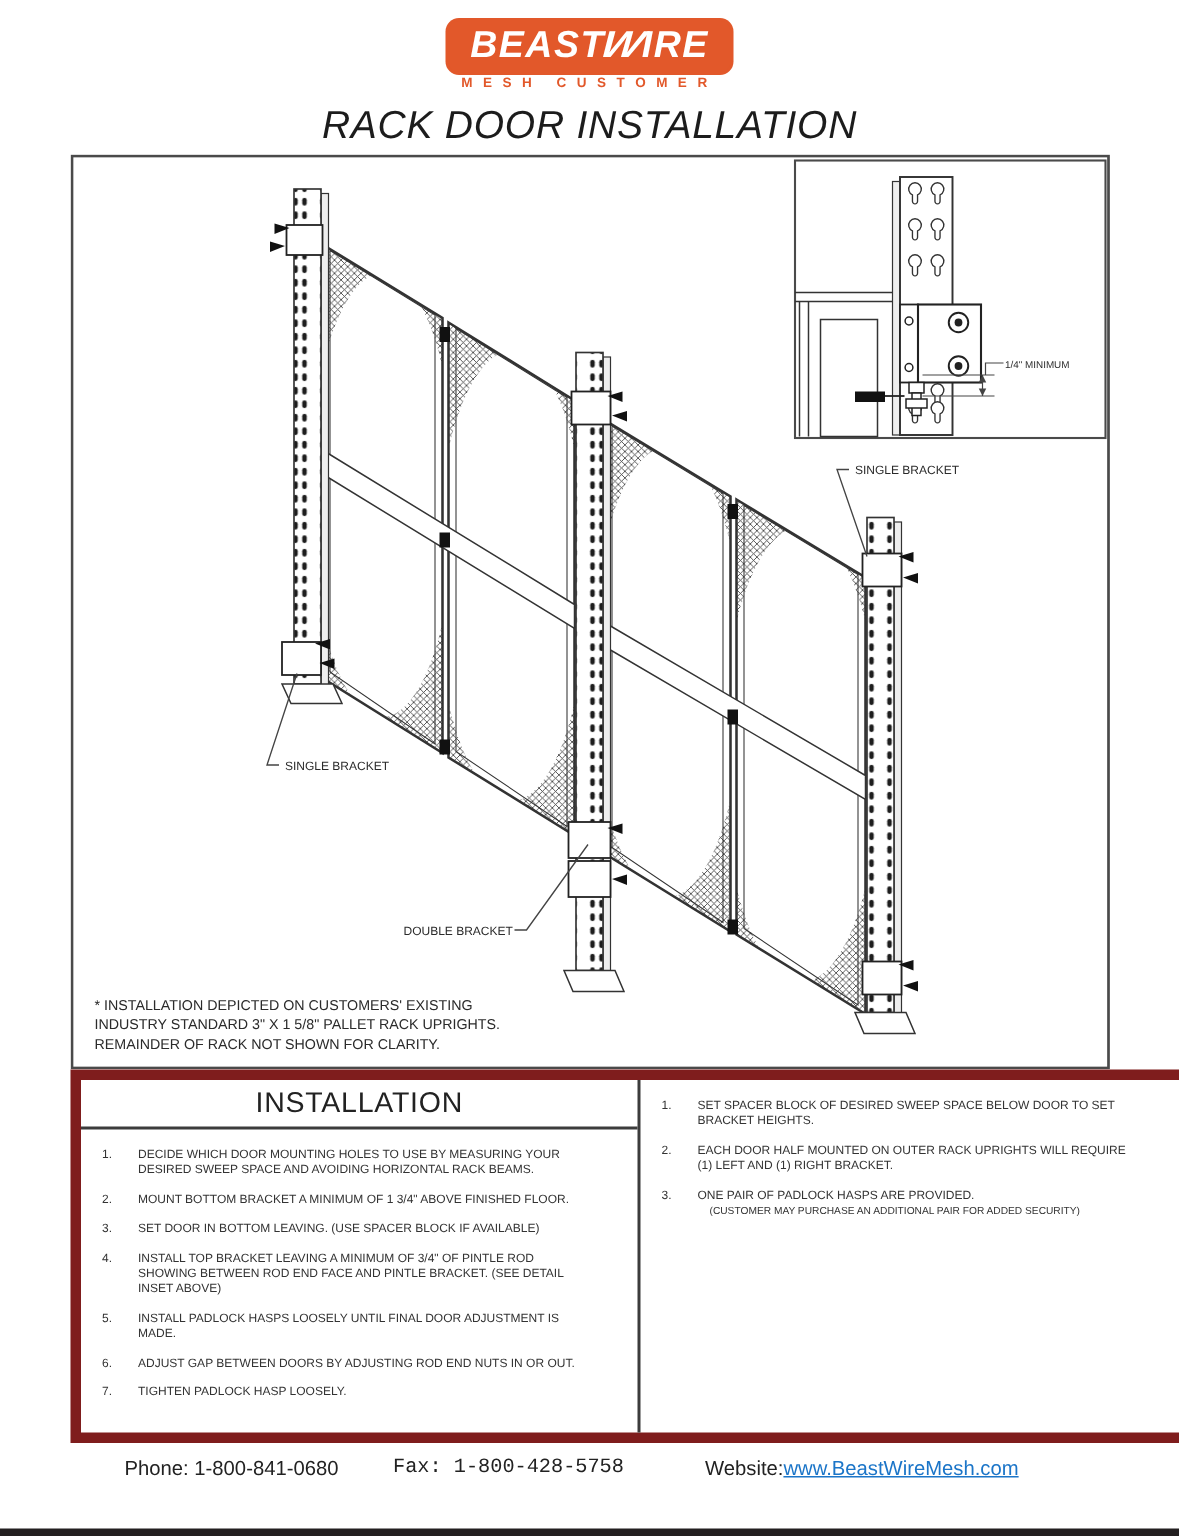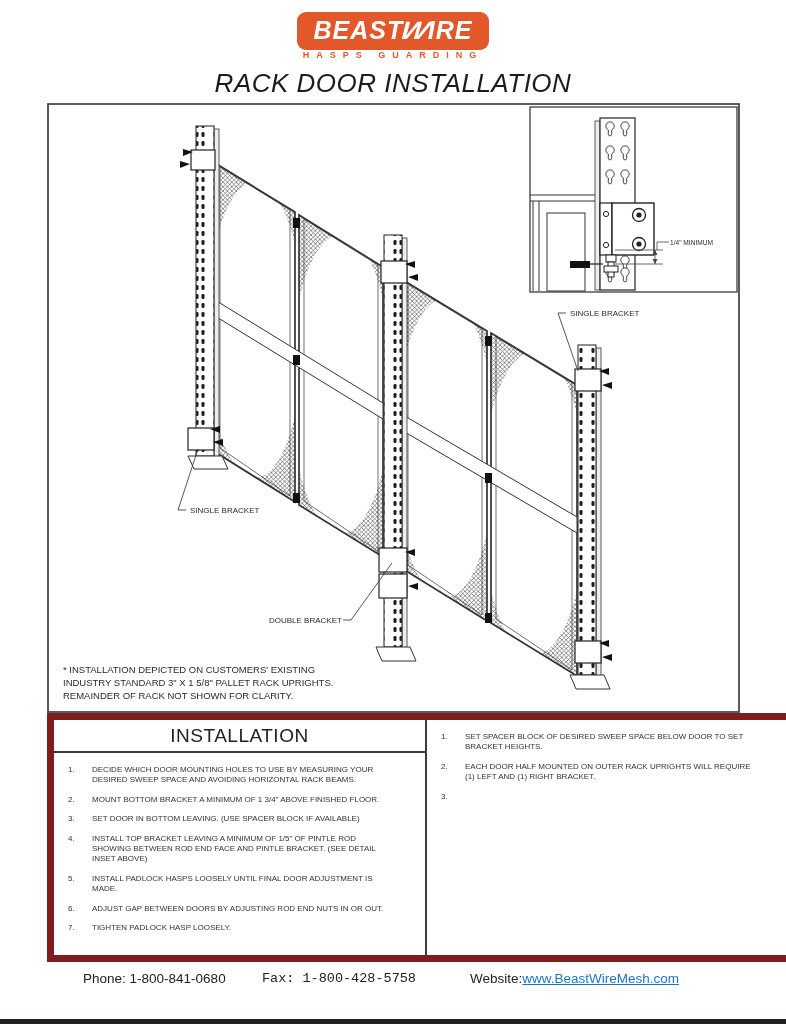--- a/index.html
+++ b/index.html
@@ -41,21 +41,21 @@
   .f-link { color:#1B75C8; font-weight:normal; text-decoration:underline; }
   .bottom-bar { position:absolute; bottom:0; left:0; width:786px; height:5px; background:#231F20; }
 </style>
 </head>
 <body>
 
 <div class="page">
 
   <div class="logo-wrap">
     <div class="logo-flame"><span>BEAST</span><span class="w">W</span><span>IRE</span></div>
-    <div class="logo-tag">HASPS GUARDING</div>
+    <div class="logo-tag">MESH CUSTOMER</div>
   </div>
 
   <div class="title">RACK DOOR INSTALLATION</div>
 
   <svg id="drawing" width="693" height="610" viewBox="0 0 693 610">
     <defs>
       <pattern id="mesh" width="4.4" height="4.4" patternUnits="userSpaceOnUse">
         <path d="M0,0 L4.4,4.4 M4.4,0 L0,4.4" stroke="#3a3a3a" stroke-width="0.55" fill="none"></path>
       </pattern>
       <pattern id="holes" width="18" height="9" patternUnits="userSpaceOnUse">
@@ -250,21 +250,21 @@
         <div class="step">
             <span class="step-num">2.</span>
             <span class="step-text">MOUNT BOTTOM BRACKET A MINIMUM OF 1 3/4" ABOVE FINISHED FLOOR.</span>
           </div>
         <div class="step">
             <span class="step-num">3.</span>
             <span class="step-text">SET DOOR IN BOTTOM LEAVING. (USE SPACER BLOCK IF AVAILABLE)</span>
           </div>
         <div class="step">
             <span class="step-num">4.</span>
-            <span class="step-text">INSTALL TOP BRACKET LEAVING A MINIMUM OF 1/5" OF PINTLE ROD SHOWING BETWEEN ROD END FACE AND PINTLE BRACKET. (SEE DETAIL INSET ABOVE)</span>
+            <span class="step-text">INSTALL TOP BRACKET LEAVING A MINIMUM OF 3/4" OF PINTLE ROD SHOWING BETWEEN ROD END FACE AND PINTLE BRACKET. (SEE DETAIL INSET ABOVE)</span>
           </div>
         <div class="step">
             <span class="step-num">5.</span>
             <span class="step-text">INSTALL PADLOCK HASPS LOOSELY UNTIL FINAL DOOR ADJUSTMENT IS MADE.</span>
           </div>
         <div class="step">
             <span class="step-num">6.</span>
             <span class="step-text">ADJUST GAP BETWEEN DOORS BY ADJUSTING ROD END NUTS IN OR OUT.</span>
           </div>
         <div class="step">
@@ -278,20 +278,21 @@
         <div class="step">
             <span class="step-num">1.</span>
             <span class="step-text">SET SPACER BLOCK OF DESIRED SWEEP SPACE BELOW DOOR TO SET BRACKET HEIGHTS.</span>
           </div>
         <div class="step">
             <span class="step-num">2.</span>
             <span class="step-text">EACH DOOR HALF MOUNTED ON OUTER RACK UPRIGHTS WILL REQUIRE    (1) LEFT AND (1) RIGHT BRACKET.</span>
           </div>
         <div class="step">
             <span class="step-num">3.</span>
+            <span class="step-text"><span>ONE PAIR OF PADLOCK HASPS ARE PROVIDED.</span><br><span class="step-sub">(CUSTOMER MAY PURCHASE AN ADDITIONAL PAIR FOR ADDED SECURITY)</span></span>
           </div>
       </div>
     </div>
   </div>
 
   <div class="footer">
     <span class="f-phone"><span>Phone:</span> <span>1-800-841-0680</span></span>
     <span class="f-fax"><span>Fax:</span> <span>1-800-428-5758</span></span>
     <span class="f-web"><span>Website:</span><a class="f-link" href="#">www.BeastWireMesh.com</a></span>
   </div>

